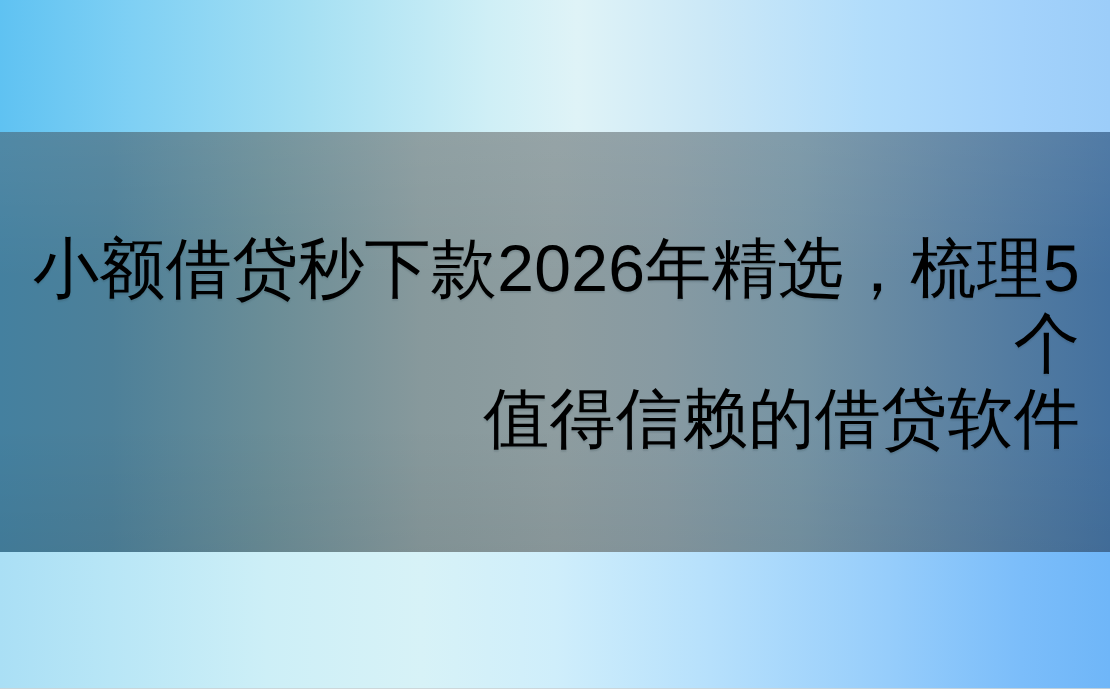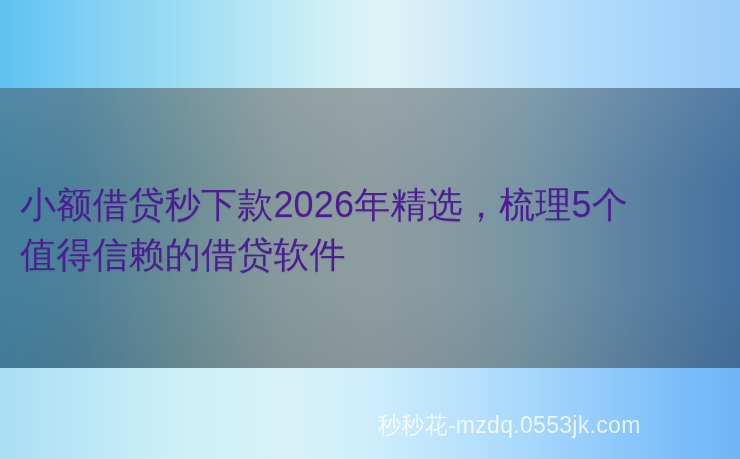--- a/index.html
+++ b/index.html
@@ -107,23 +107,23 @@
     width: 740px;
     height: 280px;
     display: flex;
     align-items: center;
     justify-content: center;
     z-index: 5;
   }
 
   .title {
     width: 700px;
-    text-align: left;
-    color: #4c1d95;
-    font-size: 36px;
+    text-align: right;
+    color: #000000;
+    font-size: 44px;
     line-height: 50px;
     font-weight: 400;
     letter-spacing: 0.2px;
     font-family: "Liberation Sans", "DejaVu Sans", sans-serif;
     white-space: pre-line;
     padding-top: 4px;
     text-shadow: 0 1px 1px rgba(40,60,70,0.18);
   }
 
   
@@ -151,15 +151,14 @@
 
   <div class="band-middle"></div>
 
   <div class="band-bottom"></div>
 
   <div class="title-wrap">
     <div class="title">小额借贷秒下款2026年精选，梳理5个
 值得信赖的借贷软件</div>
   </div>
 
-  <div class="watermark">秒秒花-mzdq.0553jk.com</div>
 
 </div>
 
 </body></html>

